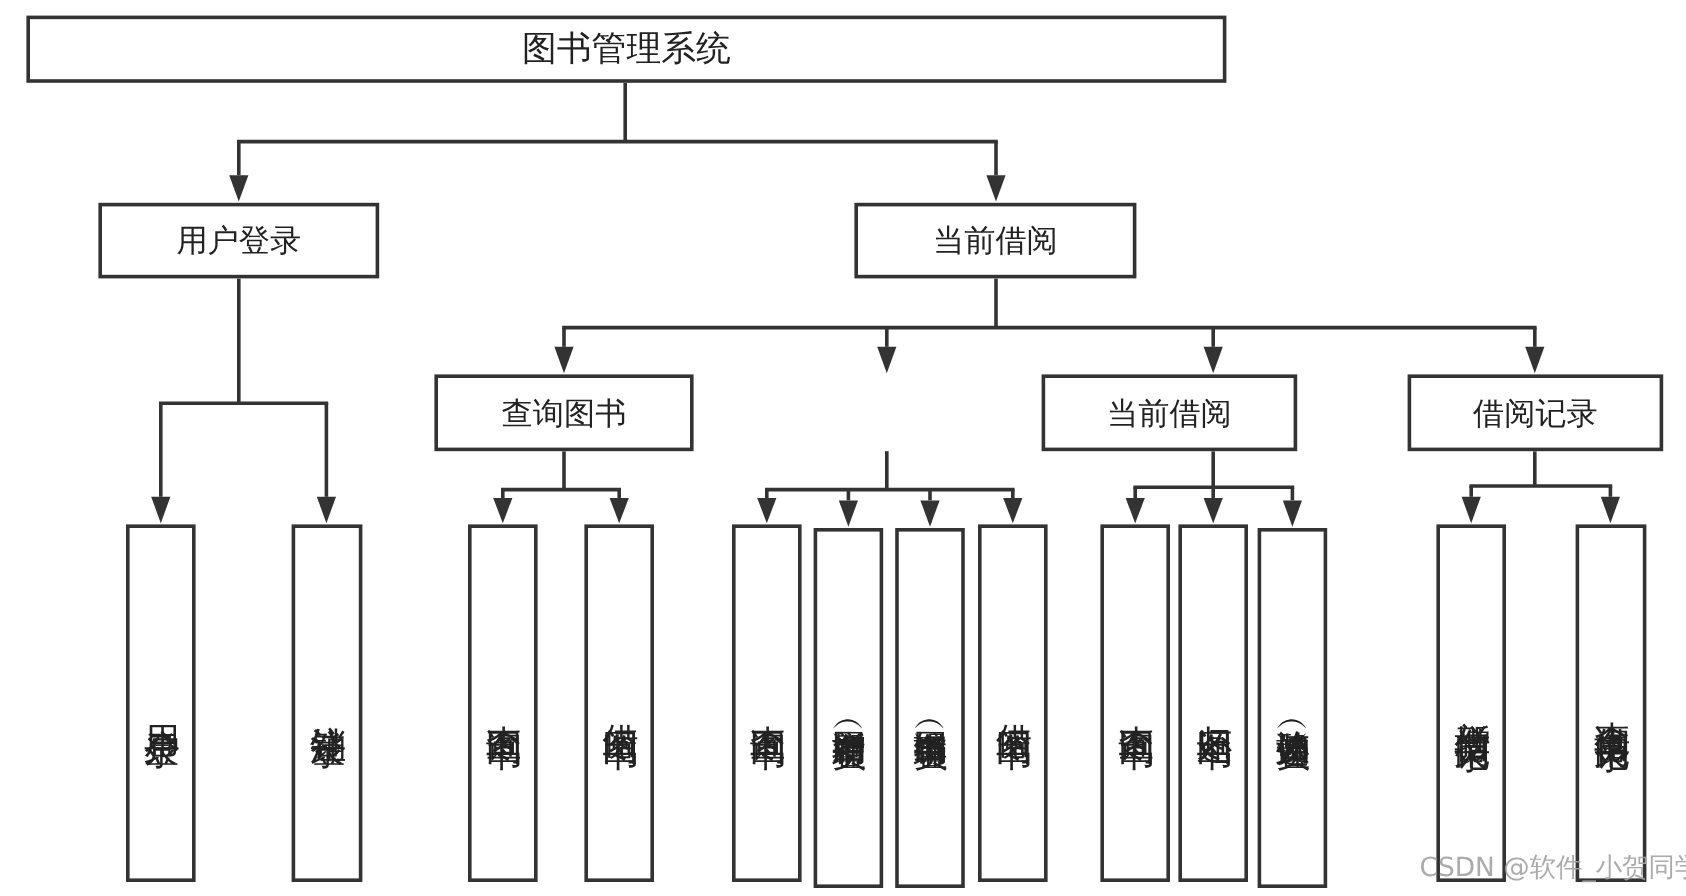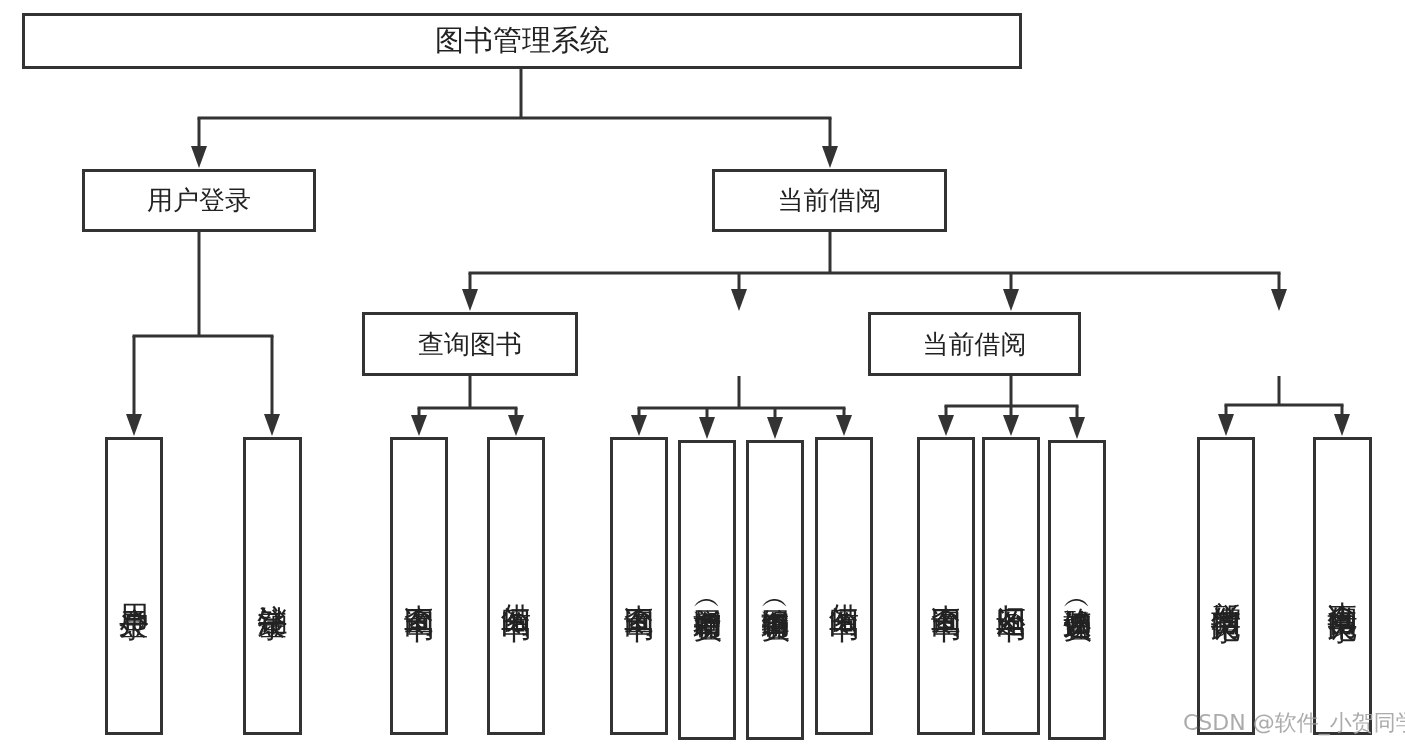--- a/index.html
+++ b/index.html
@@ -112,20 +112,23 @@
   <div class="hbox" style="left:712px;top:169px;width:235px;height:63px">
     <span class="hlbl">当前借阅</span>
   </div>
 
   <div class="hbox" style="left:362px;top:312px;width:216px;height:64px">
     <span class="hlbl">查询图书</span>
   </div>
   <div class="hbox" style="left:868px;top:312px;width:213px;height:64px">
     <span class="hlbl">当前借阅</span>
   </div>
+  <div class="hbox" style="left:1173px;top:312px;width:213px;height:64px">
+    <span class="hlbl">借阅记录</span>
+  </div>
 
   <div class="vbox" style="left:105px;top:437px;width:58px;height:298px">
     <span class="vlbl">用户登录</span>
   </div>
   <div class="vbox" style="left:243px;top:437px;width:59px;height:298px">
     <span class="vlbl">注销登录</span>
   </div>
 
   <div class="vbox" style="left:390px;top:437px;width:58px;height:298px">
     <span class="vlbl">查询图书</span>

